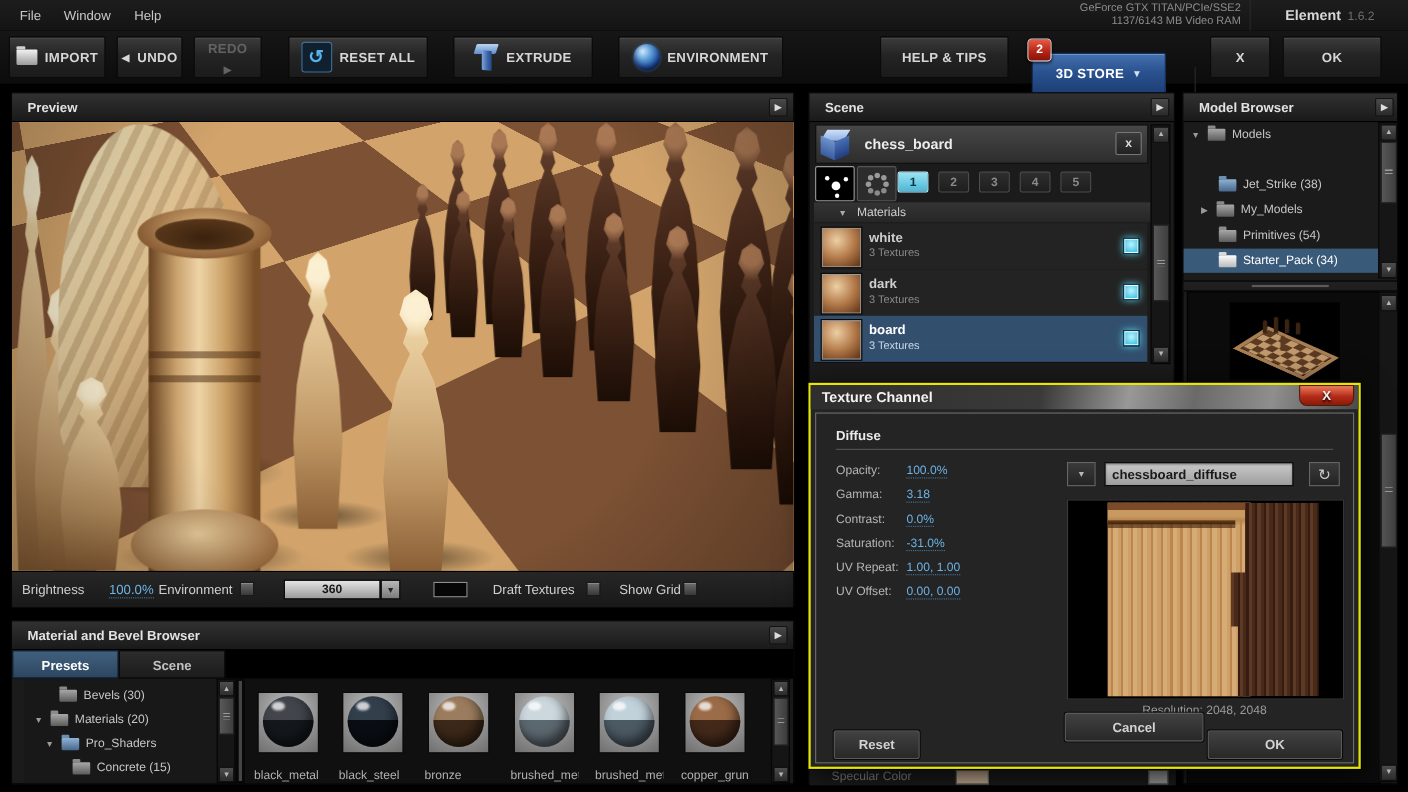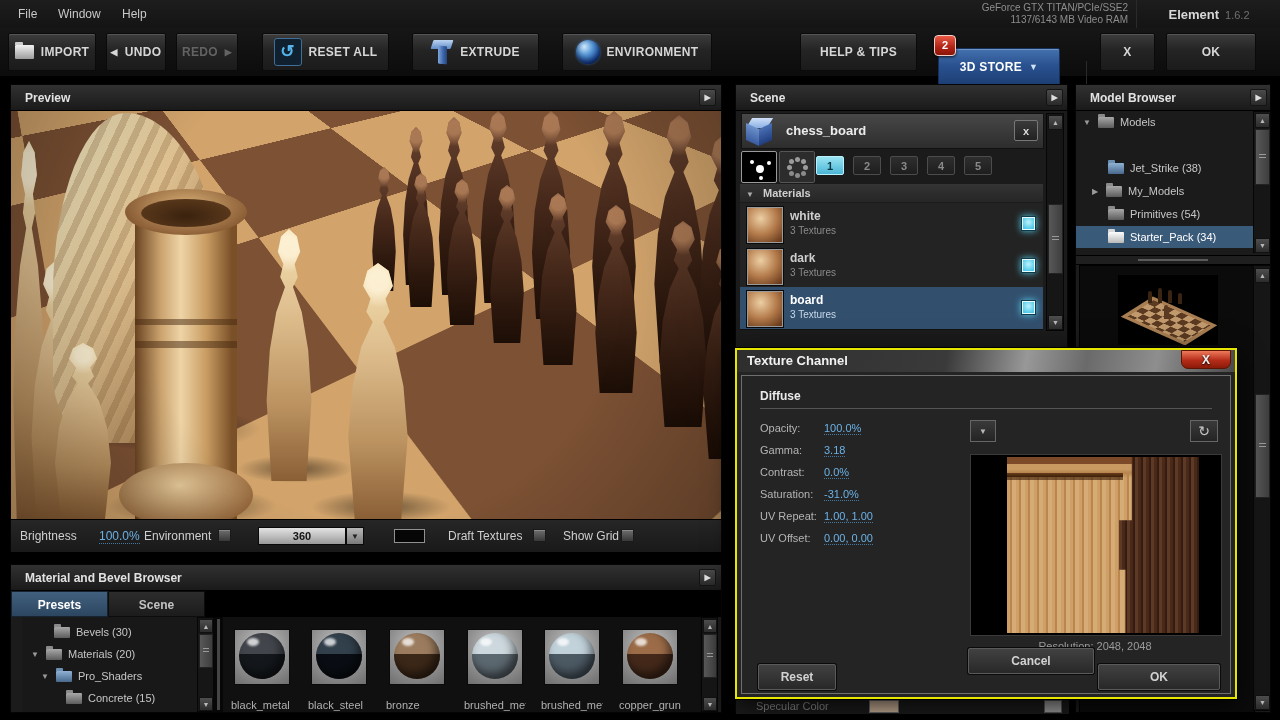--- a/index.html
+++ b/index.html
@@ -10,21 +10,21 @@
   .menubar{left:0;top:0;width:1280px;height:28px;background:linear-gradient(#1d1d1d,#141414);border-bottom:1px solid #000;}
   .menu-item{top:0;height:28px;line-height:28px;font-size:12px;color:#c8c8c8;padding:0 6px;}
   .gpuinfo{right:152px;top:2px;width:360px;text-align:right;font-size:10px;color:#8d8d8d;line-height:12px;}
   .brand{left:1136px;top:0;width:144px;height:28px;line-height:28px;text-align:center;border-left:1px solid #2a2a2a;}
   .brand b{color:#d8d8d8;font-size:13px;font-weight:bold;}
   .brand span{color:#6f6f6f;font-size:11px;margin-left:6px;}
   .toolbar{left:0;top:28px;width:1280px;height:48px;background:linear-gradient(#161616,#0c0c0c);}
   .tbtn{top:5px;height:38px;background:linear-gradient(#3c3c3c,#242424 45%,#1b1b1b);border:1px solid #0a0a0a;
         box-shadow:inset 0 1px 0 #555;border-radius:2px;display:flex;align-items:center;justify-content:center;
         gap:7px;color:#d6d6d6;font-size:12px;font-weight:bold;letter-spacing:.3px;box-sizing:border-box;}
-  .tbtn.dim{color:#636363;}
+  .tbtn.dim{color:#636363;flex-direction:column;}
   .tbtn.blue{background:linear-gradient(#4472ae,#2a5290 45%,#1d3e74);border:1px solid #16305c;box-shadow:inset 0 1px 0 #6e96c8;color:#fff;margin-top:15px;}
   .vsep{top:33px;width:1px;height:38px;background:#2a2a2a;}
   .badge{left:934px;top:7px;width:20px;height:19px;background:linear-gradient(#e85a44,#b02214 60%,#8a1408);
          border:1px solid #f0d0c8;border-radius:4px;color:#fff;font-size:11px;font-weight:bold;text-align:center;line-height:19px;
          box-shadow:0 1px 3px rgba(0,0,0,.8);z-index:3;}
   .caret{font-size:9px;color:#cfe2f4;}
   
   .folder-ic{width:16px;height:11px;background:linear-gradient(#a8a8a8,#5c5c5c);border-radius:1px;position:relative;flex:none;}
   .folder-ic::before{content:"";position:absolute;top:-3px;left:0;width:7px;height:3px;background:#8a8a8a;border-radius:1px 1px 0 0;}
   .folder-ic.big{width:19px;height:14px;background:linear-gradient(#f2f2f2,#9c9c9c);}
@@ -92,21 +92,21 @@
   .rook-hole{position:absolute;border-radius:50%;background:radial-gradient(ellipse at 50% 60%,#3a220e,#5c3a1c 80%);}
   .rook-body{position:absolute;background:
       linear-gradient(180deg,transparent 0 34%,rgba(70,40,15,.5) 34% 36%,transparent 36% 41%,rgba(70,40,15,.5) 41% 43%,transparent 43%),
       linear-gradient(90deg,#6a4422,#caa26e 25%,#eed4a6 45%,#c89c62 70%,#7a5028 95%);border-radius:6px;}
   .rook-foot{position:absolute;border-radius:50%;background:radial-gradient(ellipse at 45% 35%,#e8cc9c,#96683c 75%,#5e3a1c);}
   
   .objrow{background:linear-gradient(#474747,#2d2d2d);border:1px solid #111;}
   .slot{width:28px;height:19px;background:linear-gradient(#2e2e2e,#1e1e1e);border:1px solid #4c4c4c;color:#8a8a8a;
         font-size:11px;font-weight:bold;text-align:center;line-height:18px;box-sizing:border-box;border-radius:2px;}
   .slot.on{background:linear-gradient(#9ae4f2,#4cb6d6);border:1px solid #b8f0fc;color:#083642;}
-  .sechead{background:linear-gradient(#343434,#262626);color:#cfcfcf;font-size:11px;font-weight:bold;line-height:18px;}
+  .sechead{background:linear-gradient(#343434,#262626);color:#cfcfcf;font-size:11px;font-weight:normal;line-height:18px;padding-left:16px;}
   .mrow{background:#232323;border-bottom:1px solid #121212;}
   .mrow.sel{background:#32506e;}
   .mthumb{background:radial-gradient(circle at 38% 32%,#eccfa4,#b57c4c 48%,#6b3d1e 88%);
           border:1px solid #0a0a0a;box-shadow:inset 0 0 0 1px #9a9a9a;}
   .mname{font-size:12px;font-weight:bold;color:#cfcfcf;line-height:13px;}
   .msub{font-size:10px;color:#8a8a8a;}
   .cyanchk{width:15px;height:15px;background:radial-gradient(circle at 50% 40%,#bdf2fc,#4cc8e8 70%);
            border:1px solid #0c3c4c;box-shadow:0 0 7px rgba(90,220,250,.9),inset 0 0 0 1px #e8fbff;box-sizing:border-box;}
   .xbtn{background:linear-gradient(#3a3a3a,#222);border:1px solid #777;color:#ddd;font-size:11px;font-weight:bold;
         text-align:center;box-sizing:border-box;border-radius:2px;}
@@ -500,20 +500,21 @@
       <span class="abs flabel" style="left:18px;top:90px">Contrast:</span>
       <span class="abs hot" style="left:82px;top:90px;font-size:11px">0.0%</span>
       <span class="abs flabel" style="left:18px;top:112px">Saturation:</span>
       <span class="abs hot" style="left:82px;top:112px;font-size:11px">-31.0%</span>
       <span class="abs flabel" style="left:18px;top:134px">UV Repeat:</span>
       <span class="abs hot" style="left:82px;top:134px;font-size:11px">1.00, 1.00</span>
       <span class="abs flabel" style="left:18px;top:156px">UV Offset:</span>
       <span class="abs hot" style="left:82px;top:156px;font-size:11px">0.00, 0.00</span>
 
       <div class="abs ddrop" style="left:228px;top:44px;width:26px;height:22px;line-height:21px">▼</div>
+      <input class="abs dinput" style="left: 262px; top: 44px; width: 172px; height: 22px;" value="chessboard_diffuse">
       <div class="abs ddrop" style="left:448px;top:44px;width:28px;height:22px;line-height:21px">
         <span class="refresh-ic">↻</span>
       </div>
 
       <div class="abs texpv" style="left:228px;top:78px;width:250px;height:180px">
         <div class="woodL"></div>
         <div class="woodD"></div>
       </div>
       <div class="abs" style="left:228px;top:264px;width:250px;text-align:center;font-size:11px;color:#9a9a9a">Resolution: 2048, 2048</div>
 

